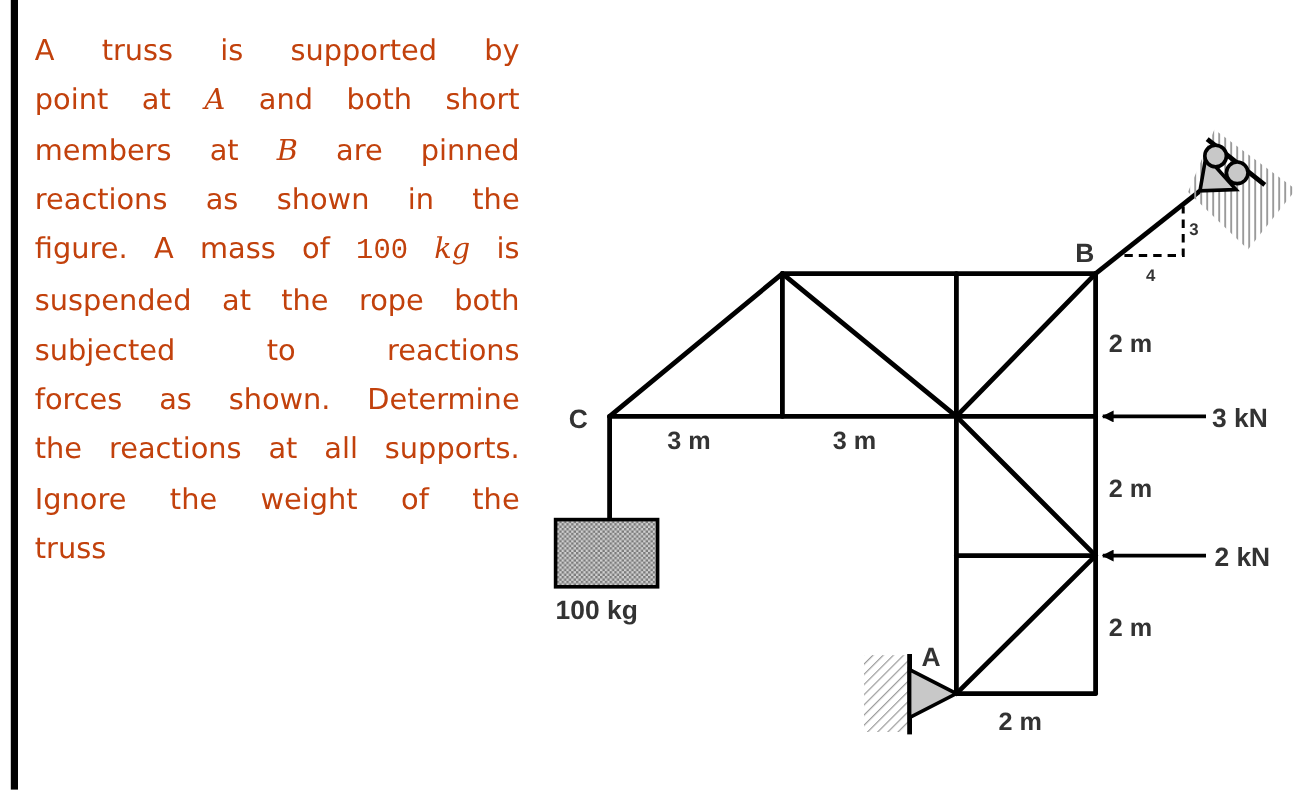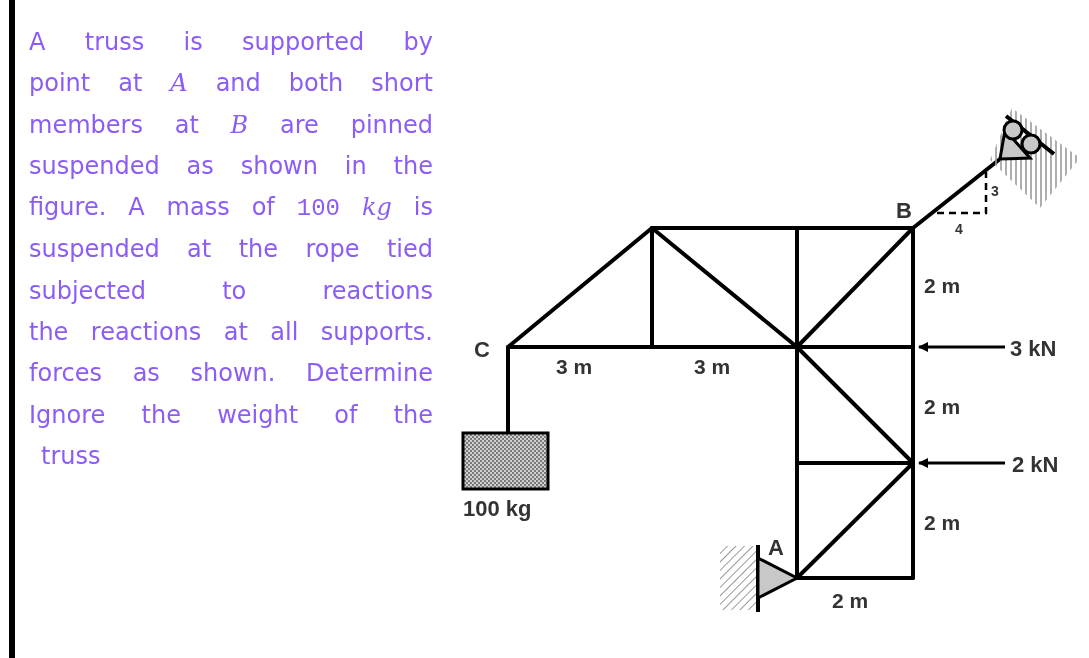--- a/index.html
+++ b/index.html
@@ -1,44 +1,44 @@
 <!DOCTYPE html>
 <html><head>
 <meta charset="utf-8">
 <style>
   html, body { margin:0; padding:0; background:#ffffff; }
   body { width:1089px; height:658px; position:relative; overflow:hidden; font-family:"Liberation Sans", sans-serif; }
   .left-bar { position:absolute; left:9px; top:0; width:6px; height:658px; background:#000; }
   .problem-text {
     position:absolute; left:29px; top:22px; width:404px;
     font-family:"DejaVu Sans", sans-serif; font-size:24px; line-height:41.3px;
-    color:#8b5cf6; text-align:justify; text-align-last:left;
+    color:#c2410c; text-align:justify; text-align-last:left;
   }
   .problem-text .line { display:block; text-align:justify; text-align-last:justify; white-space:nowrap; }
-  .problem-text .line.last { text-align-last:left;margin-left:12px; }
+  .problem-text .line.last { text-align-last:left; }
   .var { font-family:"DejaVu Serif", serif; font-style:italic; }
   .num { font-family:Liberation Mono, monospace; }
   svg { position:absolute; left:0; top:0; }
   .lbl { font-family:"Liberation Sans", sans-serif; font-weight:bold; fill:#333; }
 </style>
 </head>
 <body>
 
 <div class="left-bar"></div>
 
 <div class="problem-text">
   <span class="line"><span>A truss is supported by</span></span>
   <span class="line"><span>point at </span><span class="var">A</span><span> and both short</span></span>
   <span class="line"><span>members at </span><span class="var">B</span><span> are pinned</span></span>
-  <span class="line"><span>suspended as shown in the</span></span>
+  <span class="line"><span>reactions as shown in the</span></span>
   <span class="line"><span>figure. A mass of </span><span class="num">100</span><span> </span><span class="var">kg</span><span> is</span></span>
-  <span class="line"><span>suspended at the rope tied</span></span>
+  <span class="line"><span>suspended at the rope both</span></span>
   <span class="line"><span>subjected to reactions</span></span>
+  <span class="line"><span>forces as shown. Determine</span></span>
   <span class="line"><span>the reactions at all supports.</span></span>
-  <span class="line"><span>forces as shown. Determine</span></span>
   <span class="line"><span>Ignore the weight of the</span></span>
   <span class="line last"><span>truss</span></span>
 </div>
 
 <svg width="1089" height="658" viewBox="0 0 1089 658">
   <defs>
     <pattern id="hatch" width="6" height="6" patternUnits="userSpaceOnUse" patternTransform="rotate(45)">
       <line x1="0" y1="0" x2="0" y2="6" stroke="#9a9a9a" stroke-width="2"></line>
     </pattern>
     <pattern id="hatchV" width="5" height="5" patternUnits="userSpaceOnUse">

